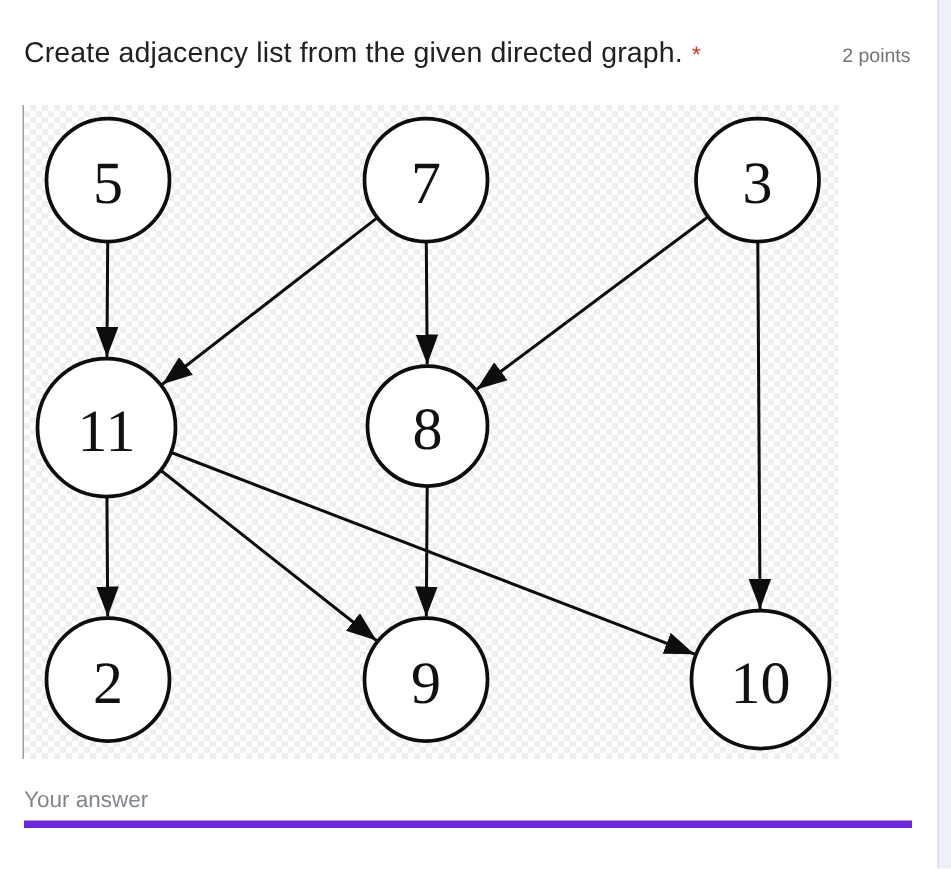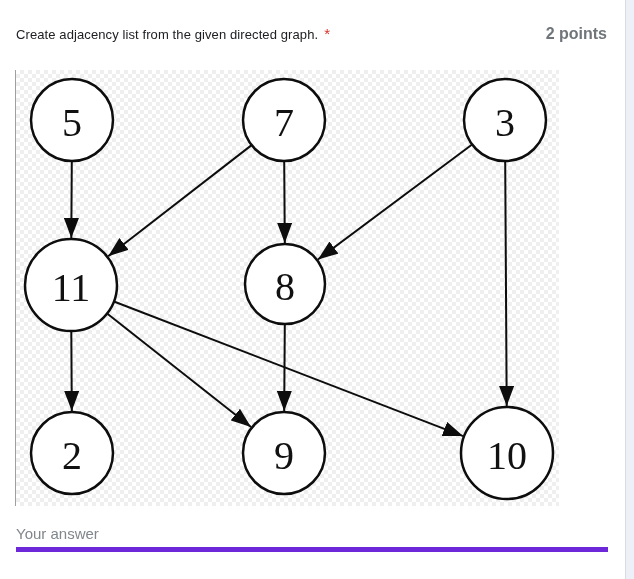--- a/index.html
+++ b/index.html
@@ -34,34 +34,33 @@
   .q-header {
     position: absolute;
     left: 16px;
     top: 25px;
     width: 591px;
     display: flex;
     justify-content: space-between;
     align-items: baseline;
   }
   .q-title {
-    font-size: 13px;
+    font-size: 19px;
     color: #202124;
     letter-spacing: 0.1px;
   }
   .req-asterisk {
     color: #d93025;
     margin-left: 6px;
     font-size: 15px;
   }
   .q-points {
-    font-size: 16px;
+    font-size: 13px;
     color: #70757a;
     white-space: nowrap;
-    font-weight: bold;
   }
   .question-image {
     position: absolute;
     left: 15px;
     top: 70px;
     width: 543px;
     height: 436px;
     border-left: 1px solid #9f9f9f;
     background-color: #ffffff;
     background-image:

